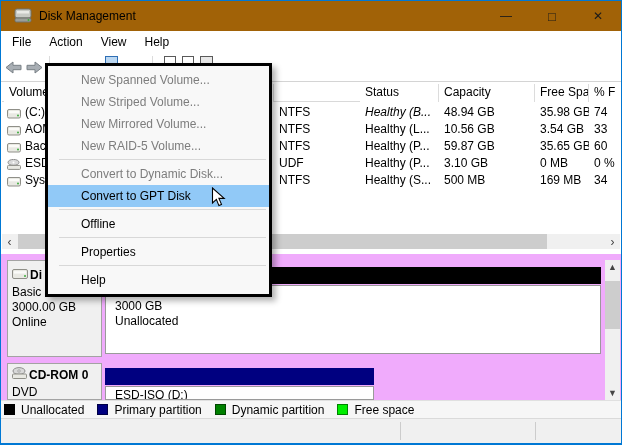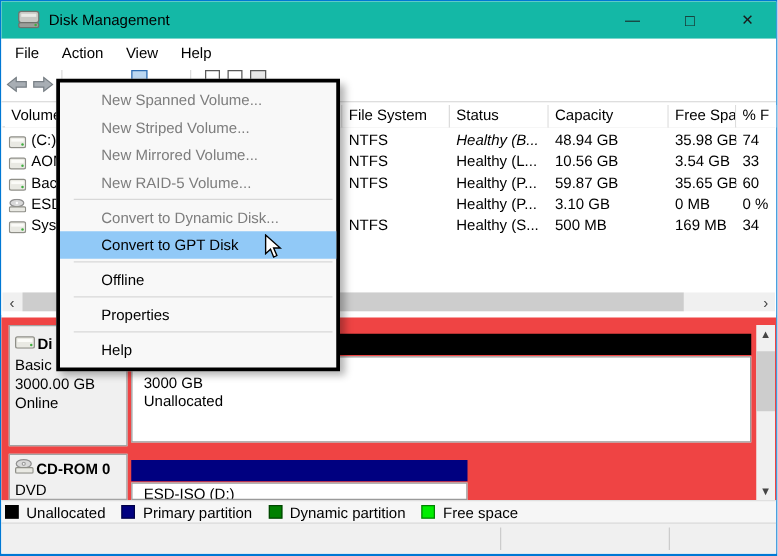--- a/index.html
+++ b/index.html
@@ -3,21 +3,21 @@
 <meta charset="utf-8">
 <style>
   html,body{margin:0;padding:0;background:#e8e8e8;}
   *{box-sizing:border-box;}
   .window{position:relative;width:622px;height:445px;background:#ffffff;
     border:1px solid #0078d4;border-bottom-width:2px;
     font-family:"Liberation Sans",sans-serif;font-size:12px;color:#000;overflow:hidden;}
   .abs{position:absolute;}
 
   
-  .titlebar{left:0;top:0;right:0;height:30px;background:#14b8a6;}
+  .titlebar{left:0;top:0;right:0;height:30px;background:#a16207;}
   .title-icon{left:13px;top:7px;}
   .title-text{left:38px;top:8px;font-size:12px;}
   .win-btns{right:0;top:0;height:30px;display:flex;}
   .win-btn{width:46px;height:30px;display:flex;align-items:center;justify-content:center;
     font-size:12px;color:#1a1a1a;cursor:default;}
   .win-btn.max{font-size:13px;}
 
   
   .menubar{left:0;top:30px;right:0;height:22px;display:flex;align-items:center;padding-left:2px;background:#fff;}
   .menubar span{padding:2px 9px;}
@@ -37,21 +37,21 @@
   .lv-cell .vol-ic{position:absolute;left:3px;top:3px;}
   .lv-cell.volcell{padding-left:21px;}
 
   
   .hscroll{left:1px;top:152px;right:1px;height:15px;background:#f0f0f0;}
   .hs-btn{position:absolute;top:0;width:15px;height:15px;color:#454545;font-size:12px;
     display:flex;align-items:center;justify-content:center;}
   .hs-thumb{position:absolute;left:16px;top:0;width:529px;height:15px;background:#cdcdcd;}
 
   
-  .bottompane{left:0;top:253px;right:0;height:146px;background:#ef4444;padding-left:17px;}
+  .bottompane{left:0;top:253px;right:0;height:146px;background:#f0abfc;padding-left:17px;}
   .disk-hdrbox{position:absolute;left:6px;width:95px;border:1px solid #a3a3a3;background:#f0f0f0;
     padding:6px 2px 0 4px;line-height:15px;overflow:hidden;}
   .disk-title{font-weight:bold;white-space:nowrap;display:flex;align-items:center;gap:2px;margin-bottom:2px;}
   .bar-strip{position:absolute;left:104px;height:17px;}
   .part-box{position:absolute;left:104px;background:#fff;border:1px solid #9a9a9a;
     line-height:15px;overflow:hidden;white-space:nowrap;}
 
   
   .vscroll{position:absolute;left:604px;top:6px;width:15px;height:140px;background:#f0f0f0;}
   .vs-btn{position:absolute;left:0;width:15px;height:14px;color:#454545;font-size:9px;
@@ -121,21 +121,20 @@
     <span class="abs" style="left:104px;top:3px;width:13px;height:14px;background:#bcd8f2;border:1px solid #2f6fb5;"></span>
     <span class="abs tb-sep" style="left:151px;"></span>
     <span class="abs" style="left:163px;top:3px;width:12px;height:14px;background:#fff;border:1px solid #5a5a5a;"></span>
     <span class="abs" style="left:181px;top:3px;width:12px;height:14px;background:#fff;border:1px solid #5a5a5a;"></span>
     <span class="abs" style="left:199px;top:3px;width:13px;height:14px;background:#e8e8e8;border:1px solid #5a5a5a;"></span>
   </div>
 
   <div class="abs listview">
     <div class="abs lv-header" id="lv-header">
         <div class="lv-hcell" style="left: 2px; width: 270px;">Volume</div>
-        <div class="lv-hcell" style="left: 272px; width: 86px;">File System</div>
         <div class="lv-hcell" style="left: 358px; width: 79px;">Status</div>
         <div class="lv-hcell" style="left: 437px; width: 96px;">Capacity</div>
         <div class="lv-hcell" style="left: 533px; width: 54px;">Free Spa...</div>
         <div class="lv-hcell" style="left: 587px; width: 35px;">% F</div>
       </div>
     <div id="lv-rows">
         <div class="lv-row" style="top: 22px;">
           <div class="lv-cell volcell" style="left: 2px; width: 270px;"><span class="vol-ic"><svg width="14" height="11" viewBox="0 0 14 11">
                 <rect x="0.5" y="1.5" width="13" height="8.5" rx="1.5" fill="#e9e9e3" stroke="#8f8f88"></rect>
                 <rect x="2" y="3" width="10" height="2.3" fill="#fbfbf8"></rect>
@@ -170,20 +169,21 @@
           <div class="lv-cell" style="left: 437px; width: 96px;">59.87 GB</div>
           <div class="lv-cell" style="left: 533px; width: 54px;">35.65 GB</div>
           <div class="lv-cell" style="left: 587px; width: 35px;">60</div>
         </div>
         <div class="lv-row" style="top: 73px;">
           <div class="lv-cell volcell" style="left: 2px; width: 270px;"><span class="vol-ic"><svg width="14" height="11" viewBox="0 0 14 11">
                 <ellipse cx="6.5" cy="3.4" rx="5.5" ry="3" fill="#d9d9d9" stroke="#8f8f8f"></ellipse>
                 <circle cx="6.5" cy="3.4" r="1" fill="#fff"></circle>
                 <rect x="0.5" y="6.4" width="13" height="4" rx="1" fill="#e9e9e3" stroke="#8f8f88"></rect>
               </svg></span>ESD</div>
+          <div class="lv-cell" style="left: 272px; width: 86px;">UDF</div>
           <div class="lv-cell" style="left: 358px; width: 79px;">Healthy (P...</div>
           <div class="lv-cell" style="left: 437px; width: 96px;">3.10 GB</div>
           <div class="lv-cell" style="left: 533px; width: 54px;">0 MB</div>
           <div class="lv-cell" style="left: 587px; width: 35px;">0 %</div>
         </div>
         <div class="lv-row" style="top: 90px;">
           <div class="lv-cell volcell" style="left: 2px; width: 270px;"><span class="vol-ic"><svg width="14" height="11" viewBox="0 0 14 11">
                 <rect x="0.5" y="1.5" width="13" height="8.5" rx="1.5" fill="#e9e9e3" stroke="#8f8f88"></rect>
                 <rect x="2" y="3" width="10" height="2.3" fill="#fbfbf8"></rect>
                 <circle cx="11" cy="7.6" r="1" fill="#3fae3f"></circle>

